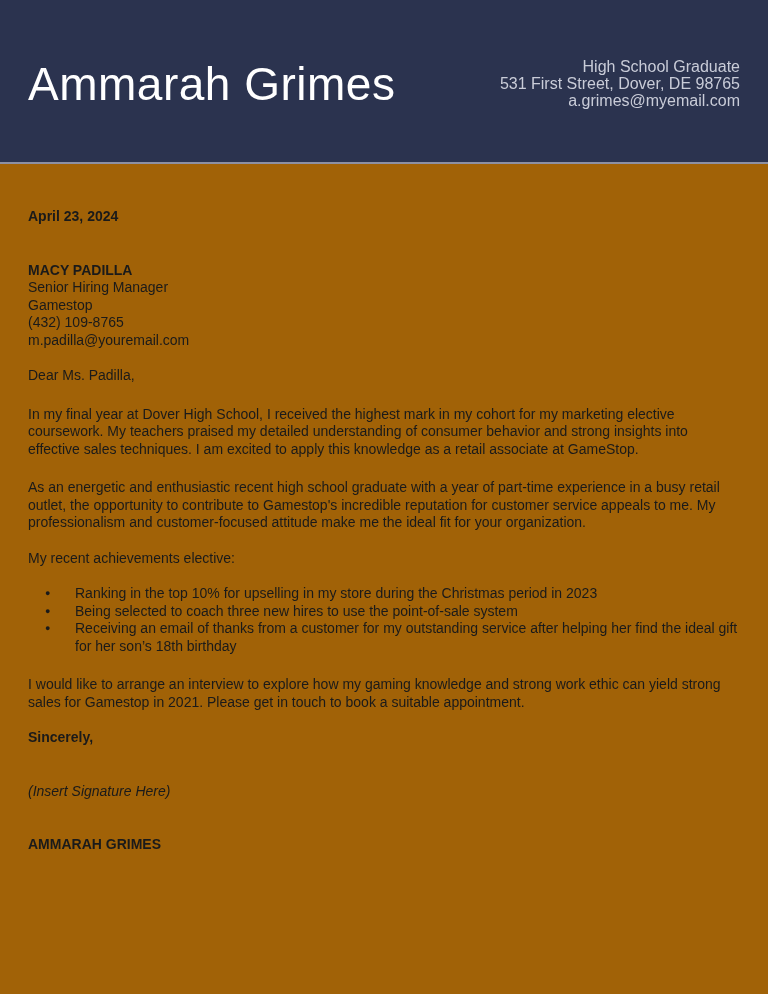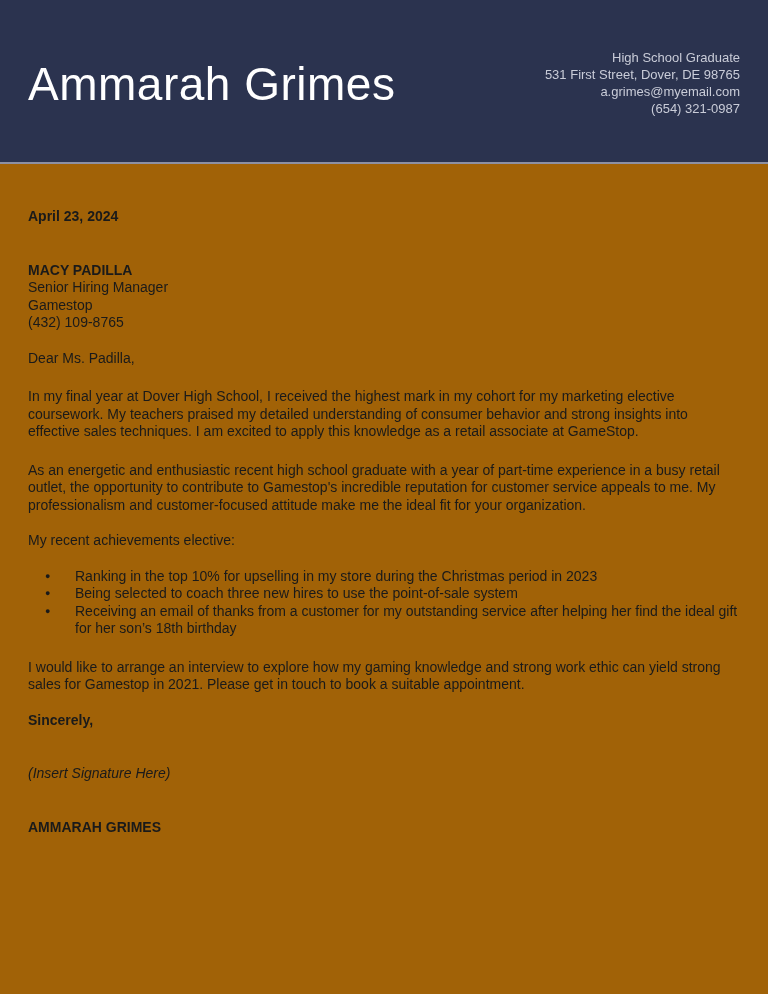--- a/index.html
+++ b/index.html
@@ -30,21 +30,21 @@
     color: #ffffff;
     font-size: 46px;
     font-weight: 400;
     letter-spacing: 0.5px;
     line-height: 1;
     padding-top: 6px;
   }
   .header-contact {
     text-align: right;
     color: #c9ccd8;
-    font-size: 13px;
+    font-size: 16px;
     line-height: 17px;
     padding-top: 4px;
   }
   
   .letter {
     padding: 44px 28px 0 28px;
     color: #1a1a1a;
     font-size: 14px;
     line-height: 17.5px;
   }
@@ -84,33 +84,33 @@
 <body>
 
 <div class="page">
 
   <div class="header">
     <div class="header-name">Ammarah Grimes</div>
     <div class="header-contact">
       <div>High School Graduate</div>
       <div>531 First Street, Dover, DE 98765</div>
       <div>a.grimes@myemail.com</div>
-      <div>(654) 321-0987</div>
     </div>
   </div>
 
   <div class="letter">
 
     <div class="date">April 23, 2024</div>
 
     <div class="recipient-block">
       <div class="recipient-name">MACY PADILLA</div>
       <div>Senior Hiring Manager</div>
       <div>Gamestop</div>
       <div>(432) 109-8765</div>
+      <div>m.padilla@youremail.com</div>
     </div>
 
     <div class="greeting">Dear Ms. Padilla,</div>
 
     <div class="para">In my final year at Dover High School, I received the highest mark in my cohort for my marketing elective coursework. My teachers praised my detailed understanding of consumer behavior and strong insights into effective sales techniques. I am excited to apply this knowledge as a retail associate at GameStop.</div>
 
     <div class="para">As an energetic and enthusiastic recent high school graduate with a year of part-time experience in a busy retail outlet, the opportunity to contribute to Gamestop's incredible reputation for customer service appeals to me. My professionalism and customer-focused attitude make me the ideal fit for your organization.</div>
 
     <div class="achievements-intro">My recent achievements elective:</div>
 

